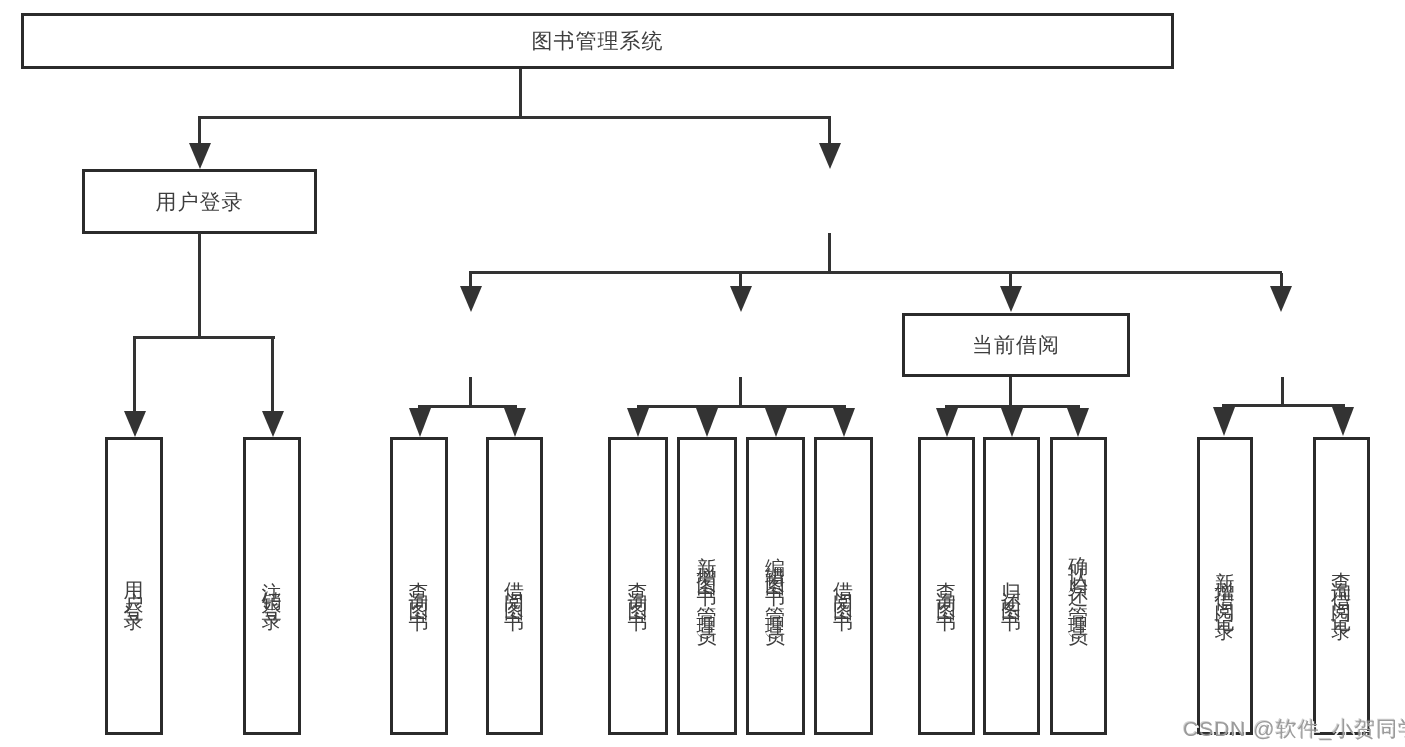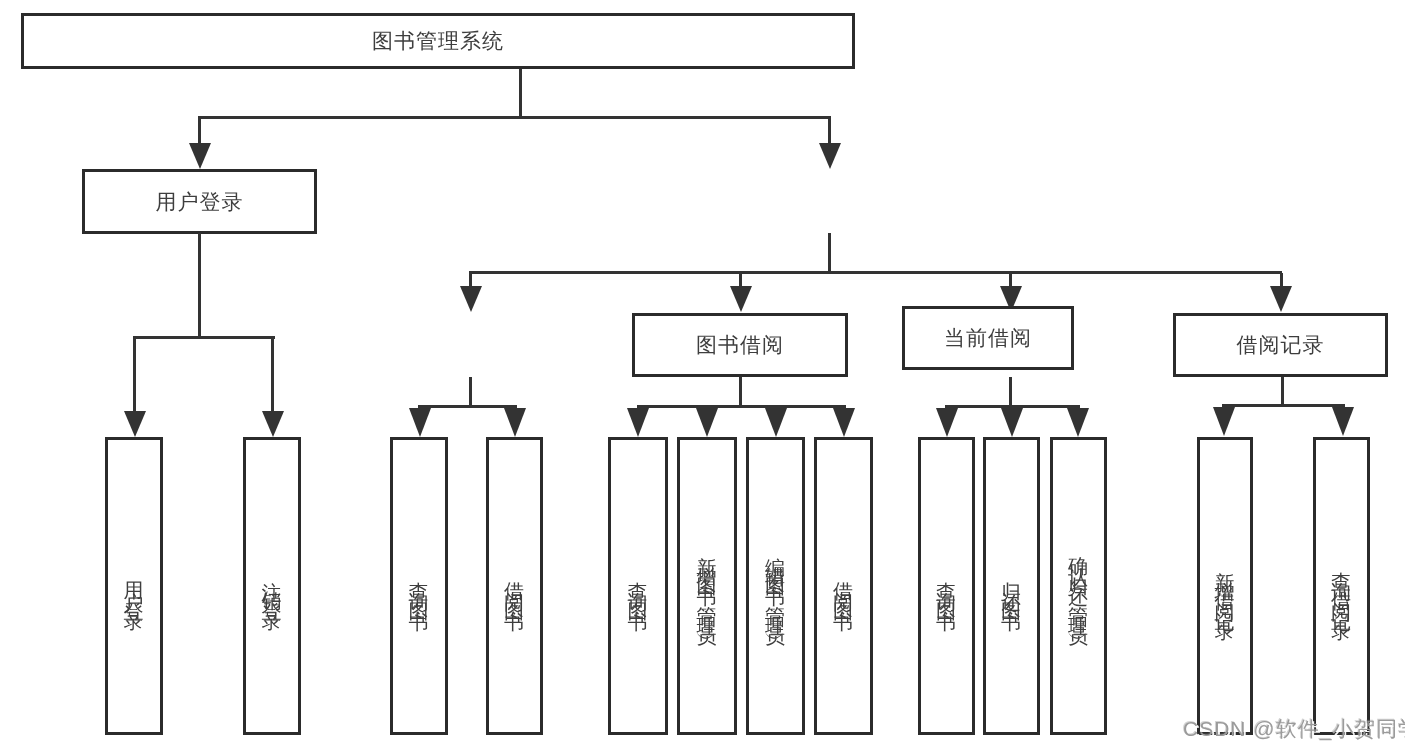--- a/index.html
+++ b/index.html
@@ -32,21 +32,21 @@
     position:absolute; left:1183px; top:715px; font-size:21px; color:#9b9b9b;
     letter-spacing:1px; white-space:nowrap;
     text-shadow:2px 2px 0 rgba(255,255,255,0.95), -1px -1px 0 rgba(130,130,130,0.35);
   }
 </style>
 </head>
 <body>
 
 <div class="stage">
 
-  <div class="box" style="left:21px; top:13px; width:834px; height:56px;">
+  <div class="box" style="left:21px; top:13px; width:1153px; height:56px;">
     <span>图书管理系统</span>
   </div>
 
   <div class="ln" style="left:519px; top:69px; width:3px; height:49px;"></div>
   <div class="ln" style="left:198px; top:116px; width:633px; height:3px;"></div>
   <div class="ln" style="left:198px; top:118px; width:3px; height:26px;"></div>
   <div class="arr" style="left:189px; top:143px;"></div>
   <div class="ln" style="left:828px; top:118px; width:3px; height:26px;"></div>
   <div class="arr" style="left:819px; top:143px;"></div>
 
@@ -65,28 +65,22 @@
   <div class="ln" style="left:469px; top:271px; width:813px; height:3px;"></div>
   <div class="ln" style="left:469px; top:273px; width:3px; height:14px;"></div>
   <div class="arr" style="left:460px; top:286px;"></div>
   <div class="ln" style="left:739px; top:273px; width:3px; height:14px;"></div>
   <div class="arr" style="left:730px; top:286px;"></div>
   <div class="ln" style="left:1009px; top:273px; width:3px; height:14px;"></div>
   <div class="arr" style="left:1000px; top:286px;"></div>
   <div class="ln" style="left:1280px; top:273px; width:3px; height:14px;"></div>
   <div class="arr" style="left:1270px; top:286px;"></div>
 
-  <div class="box" style="left:632px; top:313px; width:216px; height:64px;">
-    <span>图书借阅</span>
-  </div>
-  <div class="box" style="left:902px; top:306px; width:172px; height:64px;">
+  <div class="box" style="left:902px; top:313px; width:228px; height:64px;">
     <span>当前借阅</span>
-  </div>
-  <div class="box" style="left:1173px; top:313px; width:215px; height:64px;">
-    <span>借阅记录</span>
   </div>
 
   <div class="ln" style="left:469px; top:377px; width:3px; height:31px;"></div>
   <div class="ln" style="left:418px; top:405px; width:99px; height:3px;"></div>
   <div class="arr arr-l" style="left:409px; top:408px;"></div>
   <div class="arr arr-l" style="left:504px; top:408px;"></div>
 
   <div class="ln" style="left:739px; top:377px; width:3px; height:31px;"></div>
   <div class="ln" style="left:637px; top:405px; width:209px; height:3px;"></div>
   <div class="arr arr-l" style="left:627px; top:408px;"></div>

